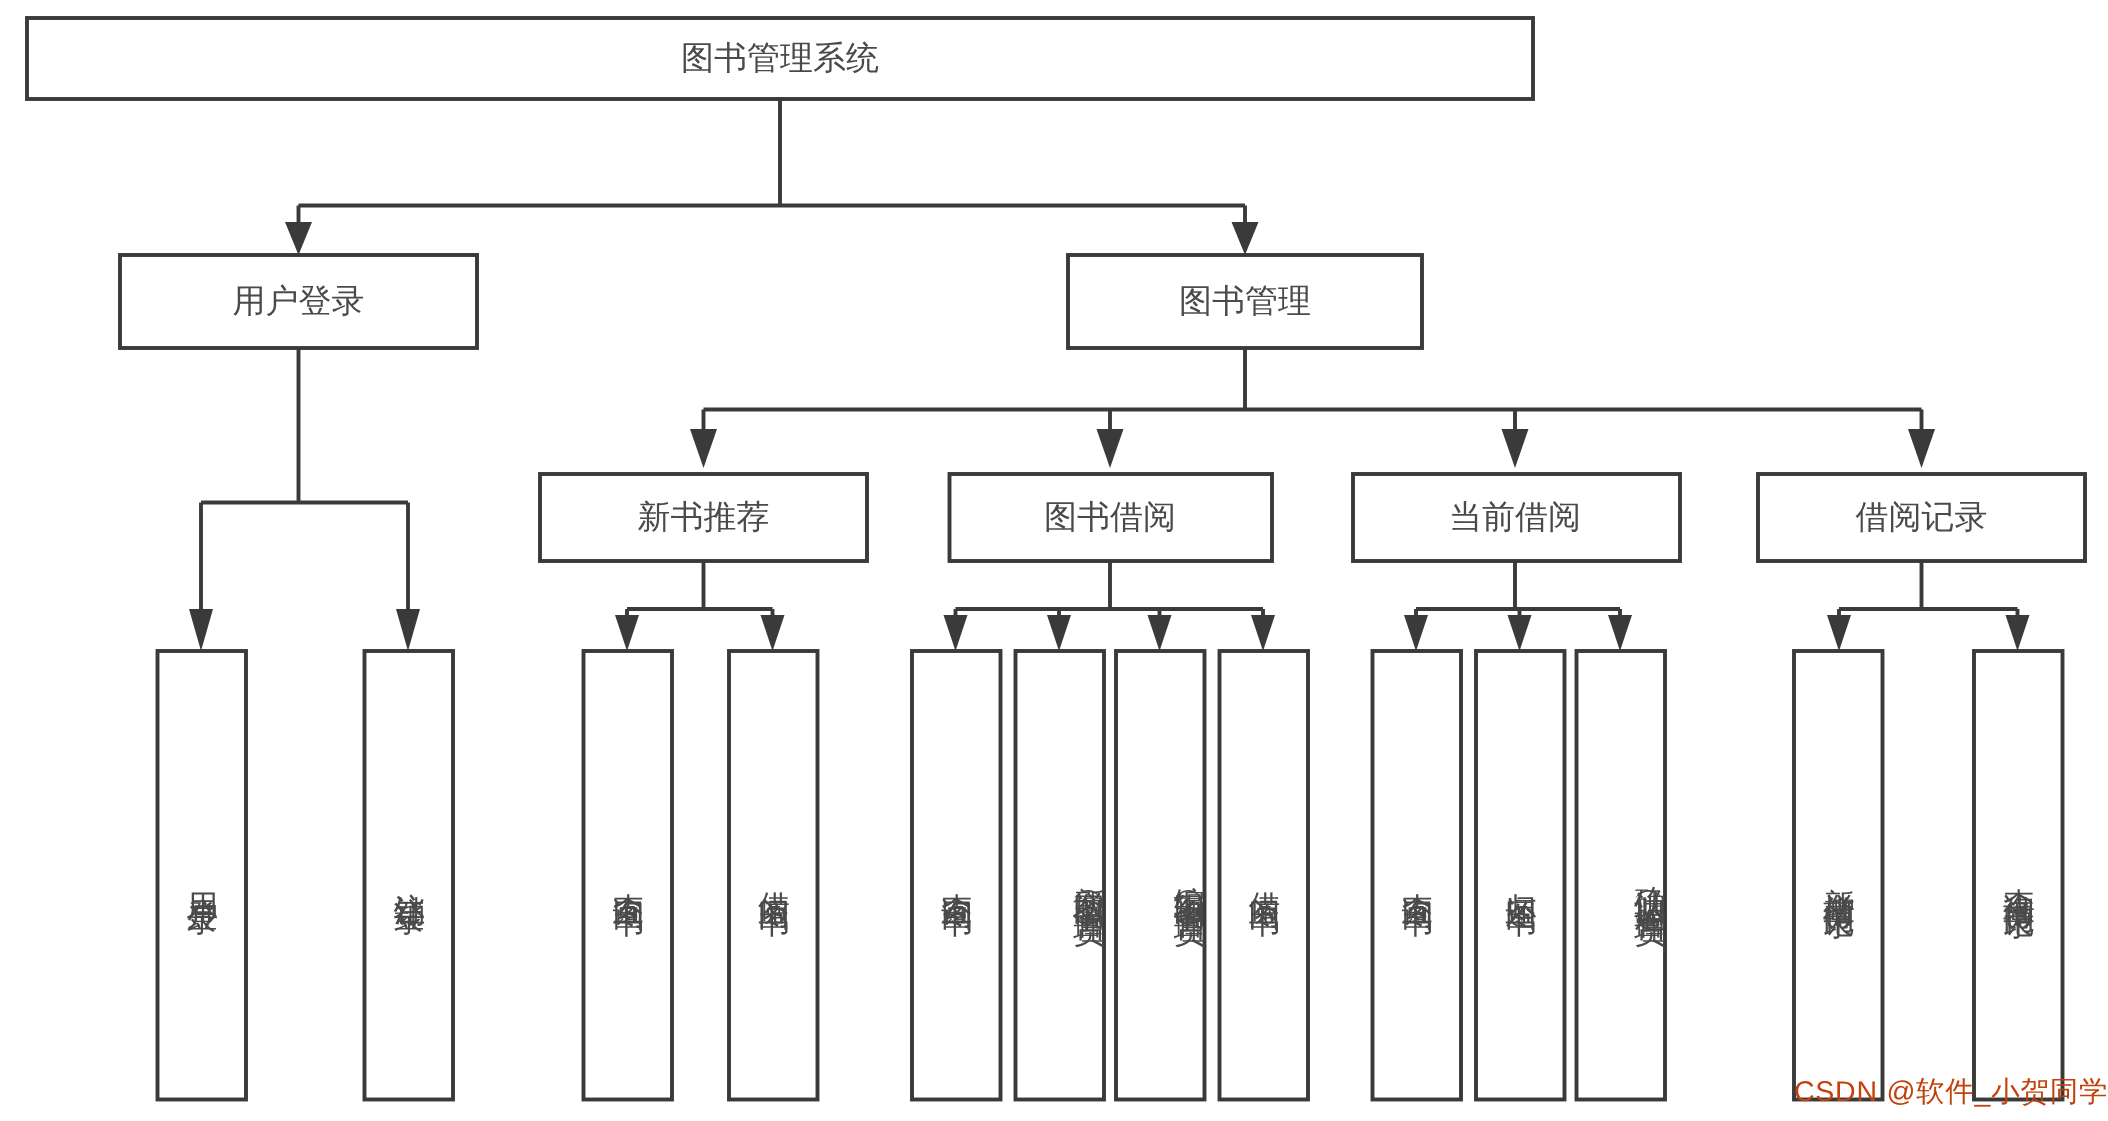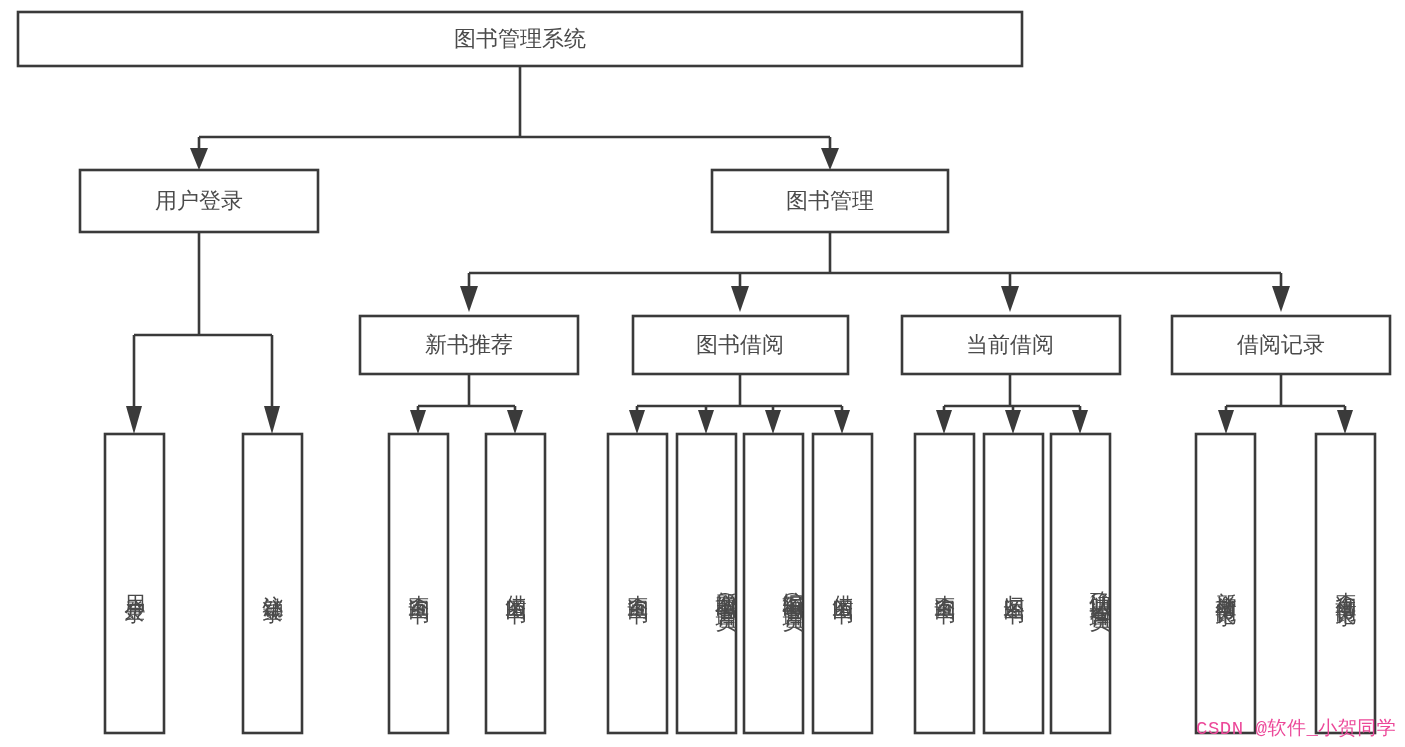--- a/index.html
+++ b/index.html
@@ -63,23 +63,23 @@
     display: flex;
     align-items: center;
     justify-content: center;
     text-align: center;
     white-space: nowrap;
     pointer-events: none;
     user-select: none;
   }
   .watermark {
     position: absolute;
-    font-family: Liberation Mono, monospace;
+    font-family: Liberation Sans, sans-serif;
     font-size: 19px;
-    color: #ec4899;
+    color: #c2410c;
     white-space: nowrap;
     letter-spacing: 0.5px;
   }
 </style>
 </head>
 <body>
 
 <div id="diagram-root">
 
   <svg id="chart-svg" viewBox="0 0 1405 747">

